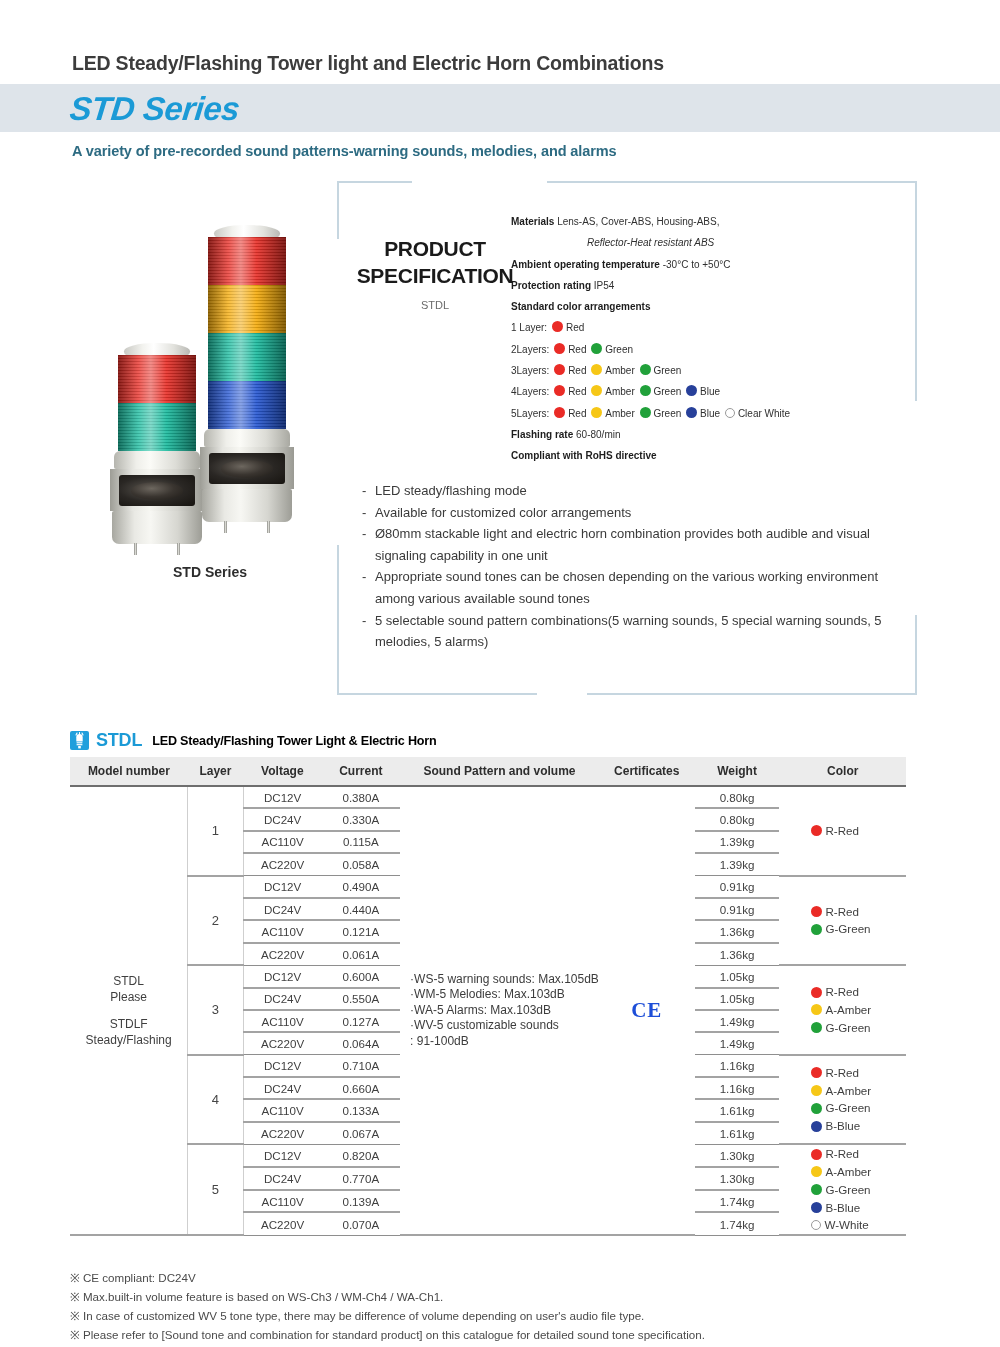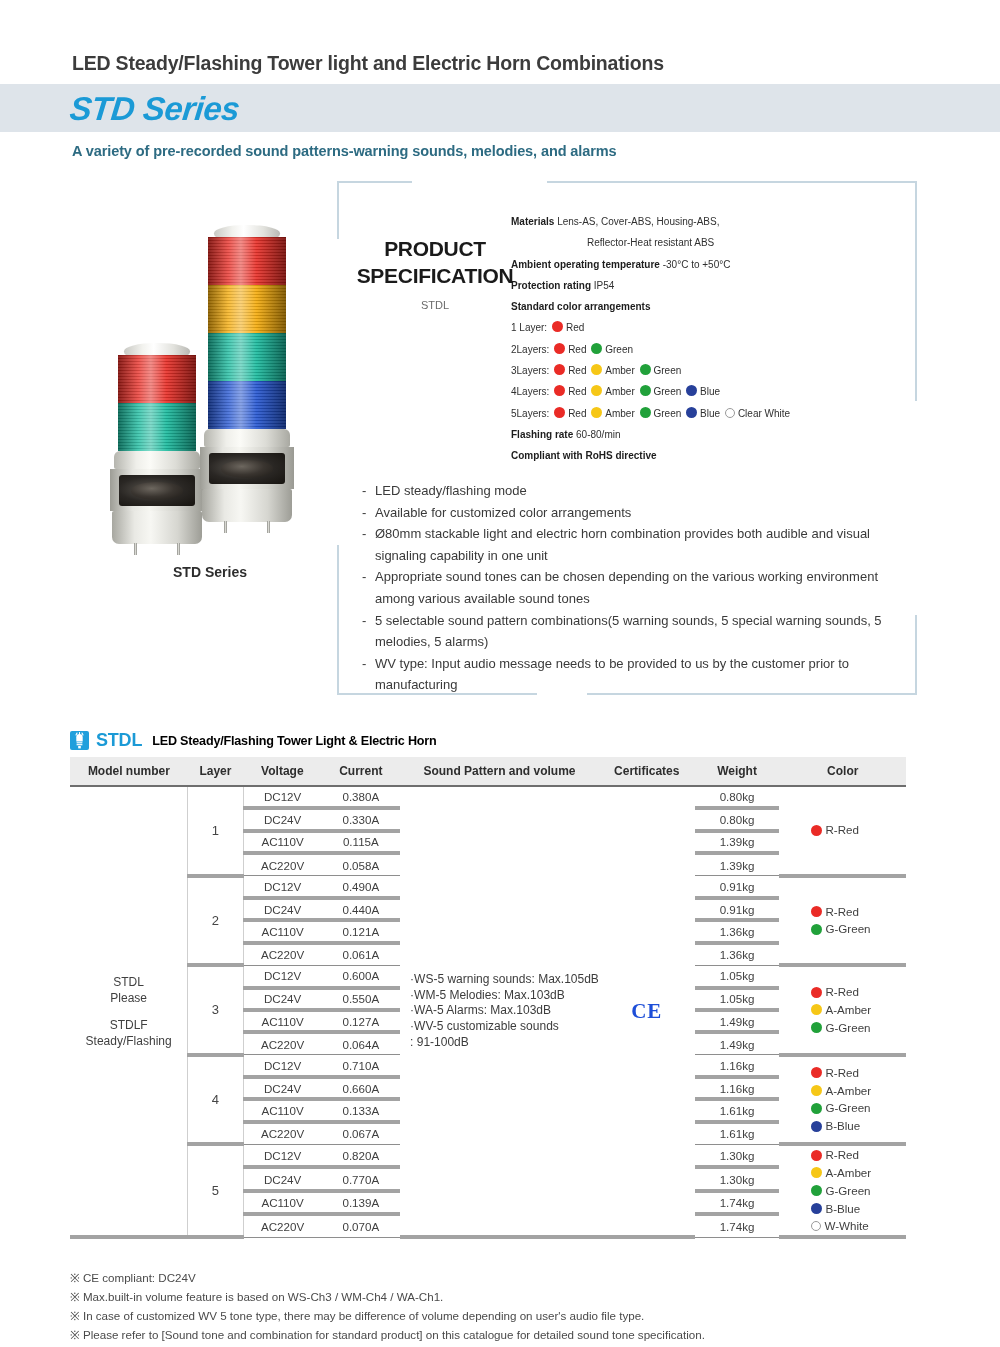--- a/index.html
+++ b/index.html
@@ -90,21 +90,21 @@
   .spec-list {
     position: absolute;
     left: 511px; top: 211px;
     width: 390px;
     font-size: 10px;
     line-height: 21.3px;
     color: #303030;
   }
   .spec-list .row { white-space: nowrap; }
   .spec-list b { font-weight: bold; color: #1d1d1d; }
-  .spec-list .indent { padding-left: 76px; }
+  .spec-list .indent { padding-left: 76px; font-style: italic; }
   .dot {
     display: inline-block;
     width: 11px; height: 11px;
     border-radius: 50%;
     vertical-align: -1px;
     margin: 0 3px 0 2px;
   }
   .dot.red { background: #ea2b26; }
   .dot.green { background: #21a13a; }
   .dot.amber { background: #f6c717; }
@@ -254,21 +254,21 @@
     border-bottom: 2px solid #6e6e6e;
     white-space: nowrap;
   }
   .tbl td {
     text-align: center;
     padding: 0;
     height: 22.4px;
     vertical-align: middle;
   }
   .tbl td.vline { border-right: 1px solid #cfcfcf; }
-  .sep td { border-bottom: 4px solid #a3a3a3; }
+  .sep td { border-bottom: 2px solid #a3a3a3; }
   .grp-end td { border-bottom: 1px solid #8e8e8e; }
   .c-model { width: 120px; }
   .c-layer { width: 57px; }
   .c-volt  { width: 81px; }
   .c-curr  { width: 81px; }
   .c-sound { width: 182px; }
   .c-cert  { width: 98px; }
   .c-weight{ width: 88px; }
   .c-color { width: 129px; }
 
@@ -418,21 +418,20 @@
   </div>
 </div>
 
 <div class="features">
   <ul id="features-ul">
       <li>LED steady/flashing mode</li>
       <li>Available for customized color arrangements</li>
       <li>Ø80mm stackable light and electric horn combination provides both audible and visual signaling capability in one unit</li>
       <li>Appropriate sound tones can be chosen depending on the various working environment among various available sound tones</li>
       <li>5 selectable sound pattern combinations(5 warning sounds, 5 special warning sounds, 5 melodies, 5 alarms)</li>
-      <li>WV type: Input audio message needs to be provided to us by the customer prior to manufacturing</li>
     </ul>
 </div>
 
 <div class="sec-head">
   <span class="sec-icon">
     <svg width="15" height="17" viewBox="0 0 15 17" aria-hidden="true">
       <path d="M5 1 L4 3 M7.5 0.5 L7.5 2.6 M10 1 L11 3" stroke="#ffffff" stroke-width="1.1" fill="none" stroke-linecap="round"></path>
       <path d="M4.3 5.2 a3.2 3.2 0 0 1 6.4 0 v4.3 h-6.4 z" fill="#ffffff"></path>
       <rect x="4.6" y="10.2" width="5.8" height="1.2" fill="#ffffff"></rect>
       <rect x="4.6" y="12.1" width="5.8" height="1.2" fill="#ffffff"></rect>

